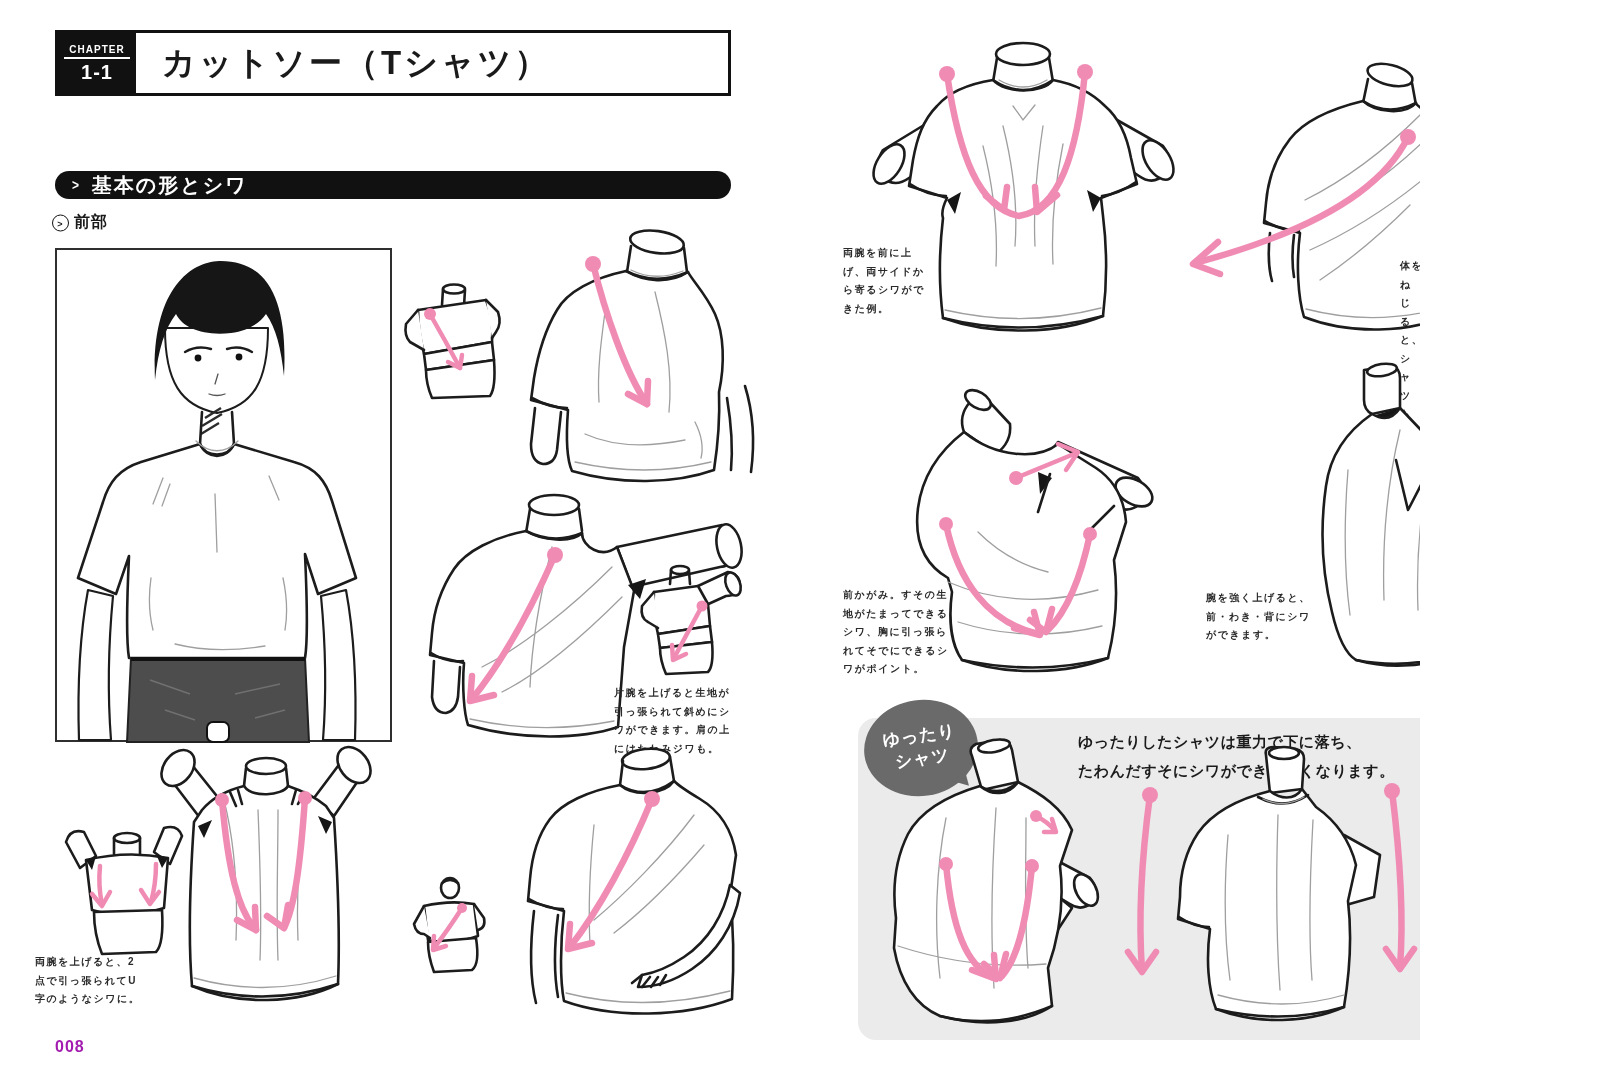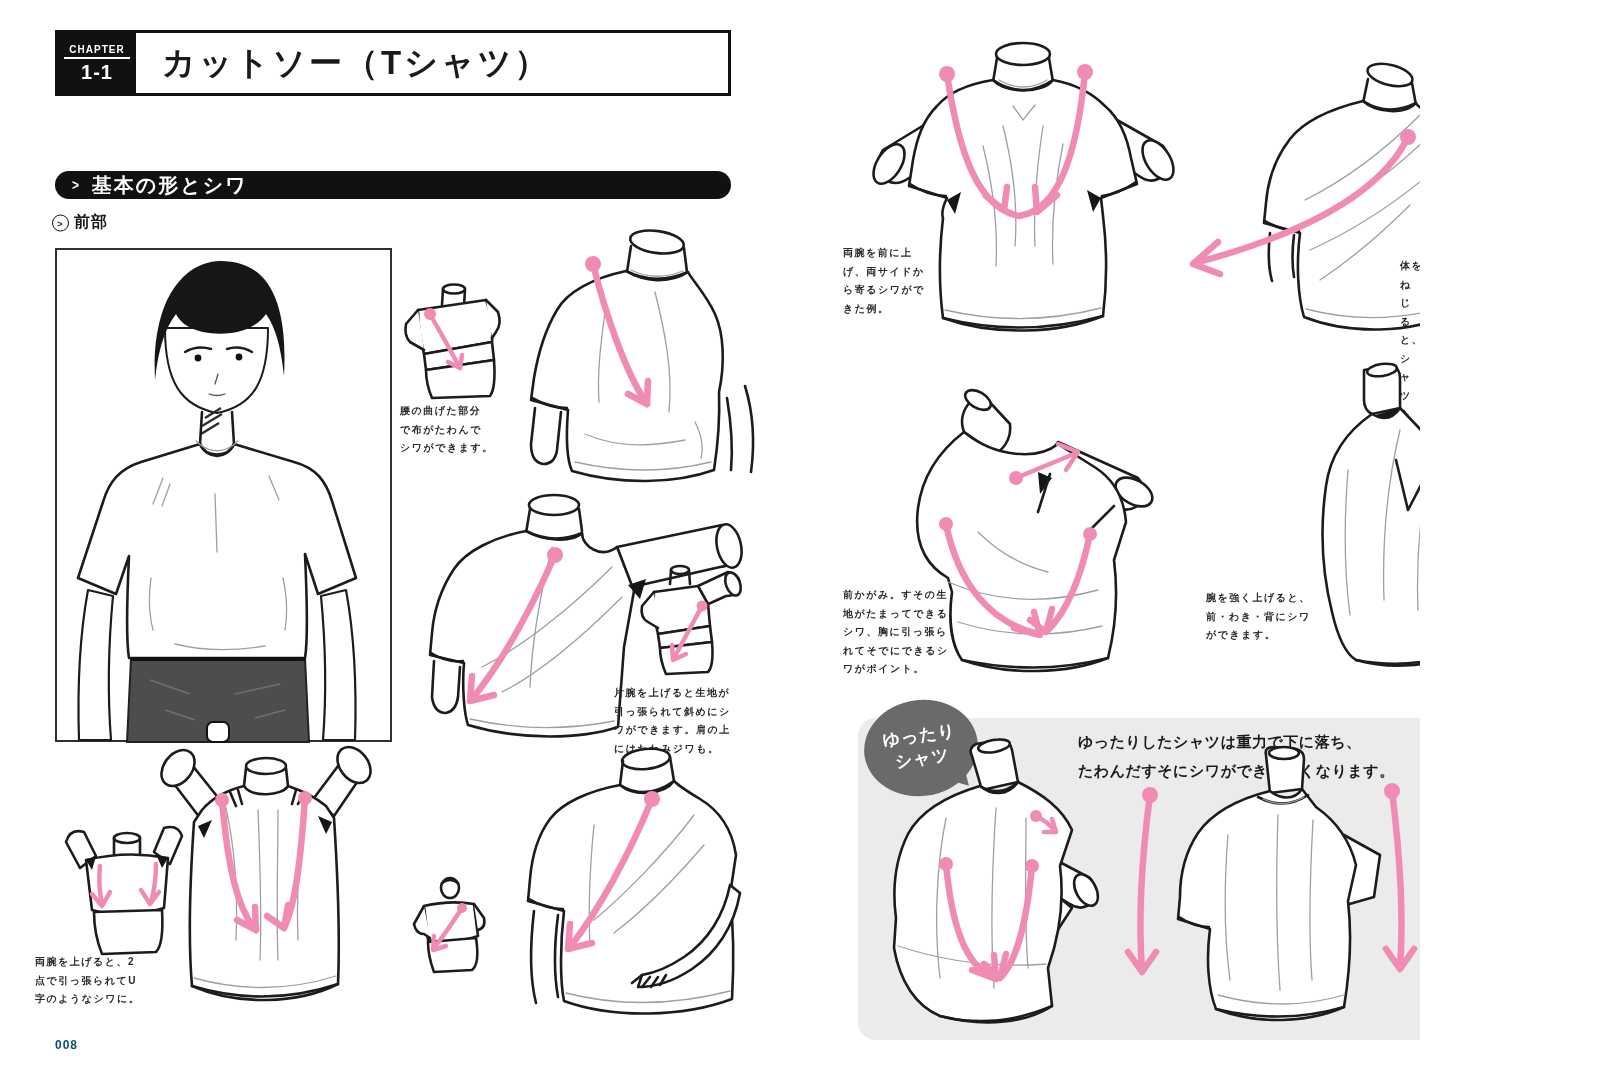--- a/index.html
+++ b/index.html
@@ -31,21 +31,21 @@
     display:flex;align-items:center;justify-content:center;font-size:9px;font-weight:700;
     transform:translateY(0.5px);}
 
   .portrait-frame{position:absolute;left:55px;top:248px;width:337px;height:494px;
     border:2px solid #2f2f2f;box-sizing:border-box;background:#fff;}
 
   
   .cap{position:absolute;font-size:10px;line-height:1.85;letter-spacing:1.5px;font-weight:600;
     color:#2a2a2a;white-space:pre-line;}
 
-  .pagenum{position:absolute;font-size:12px;color:#0c4a6e;letter-spacing:1px;font-weight:600;}
+  .pagenum{position:absolute;font-size:16px;color:#a21caf;letter-spacing:1px;font-weight:600;}
 
   
   .gray-panel{position:absolute;left:858px;top:718px;width:686px;height:322px;
     background:#ebebeb;border-radius:18px;}
   .loose-badge{position:absolute;left:864px;top:700px;width:114px;height:96px;background:#6a6a6a;
     border-radius:50%;color:#fff;display:flex;align-items:center;justify-content:center;
     text-align:center;font-size:17px;font-weight:700;line-height:1.35;letter-spacing:1px;
     transform:rotate(-8deg);white-space:pre-line;}
   .loose-badge::after{content:"";position:absolute;right:12px;bottom:2px;width:0;height:0;
     border-left:10px solid transparent;border-right:6px solid transparent;
@@ -123,23 +123,20 @@
     <path class="ln" d="M47,9 L46,25 M69,10 L68,26"></path>
     <path class="wh" d="M22,30 L90,20 Q98,40 96,62 L28,74 Q22,50 22,30 Z"></path>
     <path class="wh" d="M22,30 L10,44 Q8,56 14,62 L28,70"></path>
     <path class="wh" d="M90,20 L102,32 Q106,44 100,52 L96,58"></path>
     <path class="wh" d="M28,74 L96,62 L98,80 L30,90 Z"></path>
     <path class="wh" d="M30,90 L98,80 Q100,108 94,116 L36,118 Q30,104 30,90 Z"></path>
     <circle class="pd" cx="34" cy="34" r="6"></circle>
     <path class="pk2" d="M34,34 Q50,62 64,88"></path>
     <path class="pk2" d="M52,82 L64,88 L66,75"></path>
   </svg>
-  <div class="cap" style="left:400px;top:402px">腰の曲げた部分
-で布がたわんで
-シワができます。</div>
 
   <svg class="fig" style="left:505px;top:222px" width="265" height="266" viewBox="0 0 265 266">
     <ellipse class="wh" cx="152" cy="20" rx="27" ry="11" transform="rotate(8 152 20)"></ellipse>
     <path class="ln" d="M126,24 L122,50 M179,26 L182,50"></path>
     <path class="wh" d="M121,49 C88,56 62,70 52,88 C40,108 33,132 29,156 L26,178 L63,188 C61,214 62,238 67,249 C115,263 170,262 209,248 C213,222 215,196 214,170 C220,142 219,112 210,92 C201,72 187,58 183,50 C165,62 139,60 121,49 Z"></path>
     <path class="ln" d="M27,176 Q45,186 62,186"></path>
     <path class="wh" d="M30,186 L26,222 Q26,240 38,242 Q50,242 52,228 L56,190"></path>
     <path class="ln" d="M121,49 Q150,64 183,50"></path>
     <path class="th" d="M126,48 Q150,60 178,49"></path>
     <path class="ln" d="M240,164 C248,190 250,220 246,250 M222,176 C226,200 228,226 226,248"></path>

